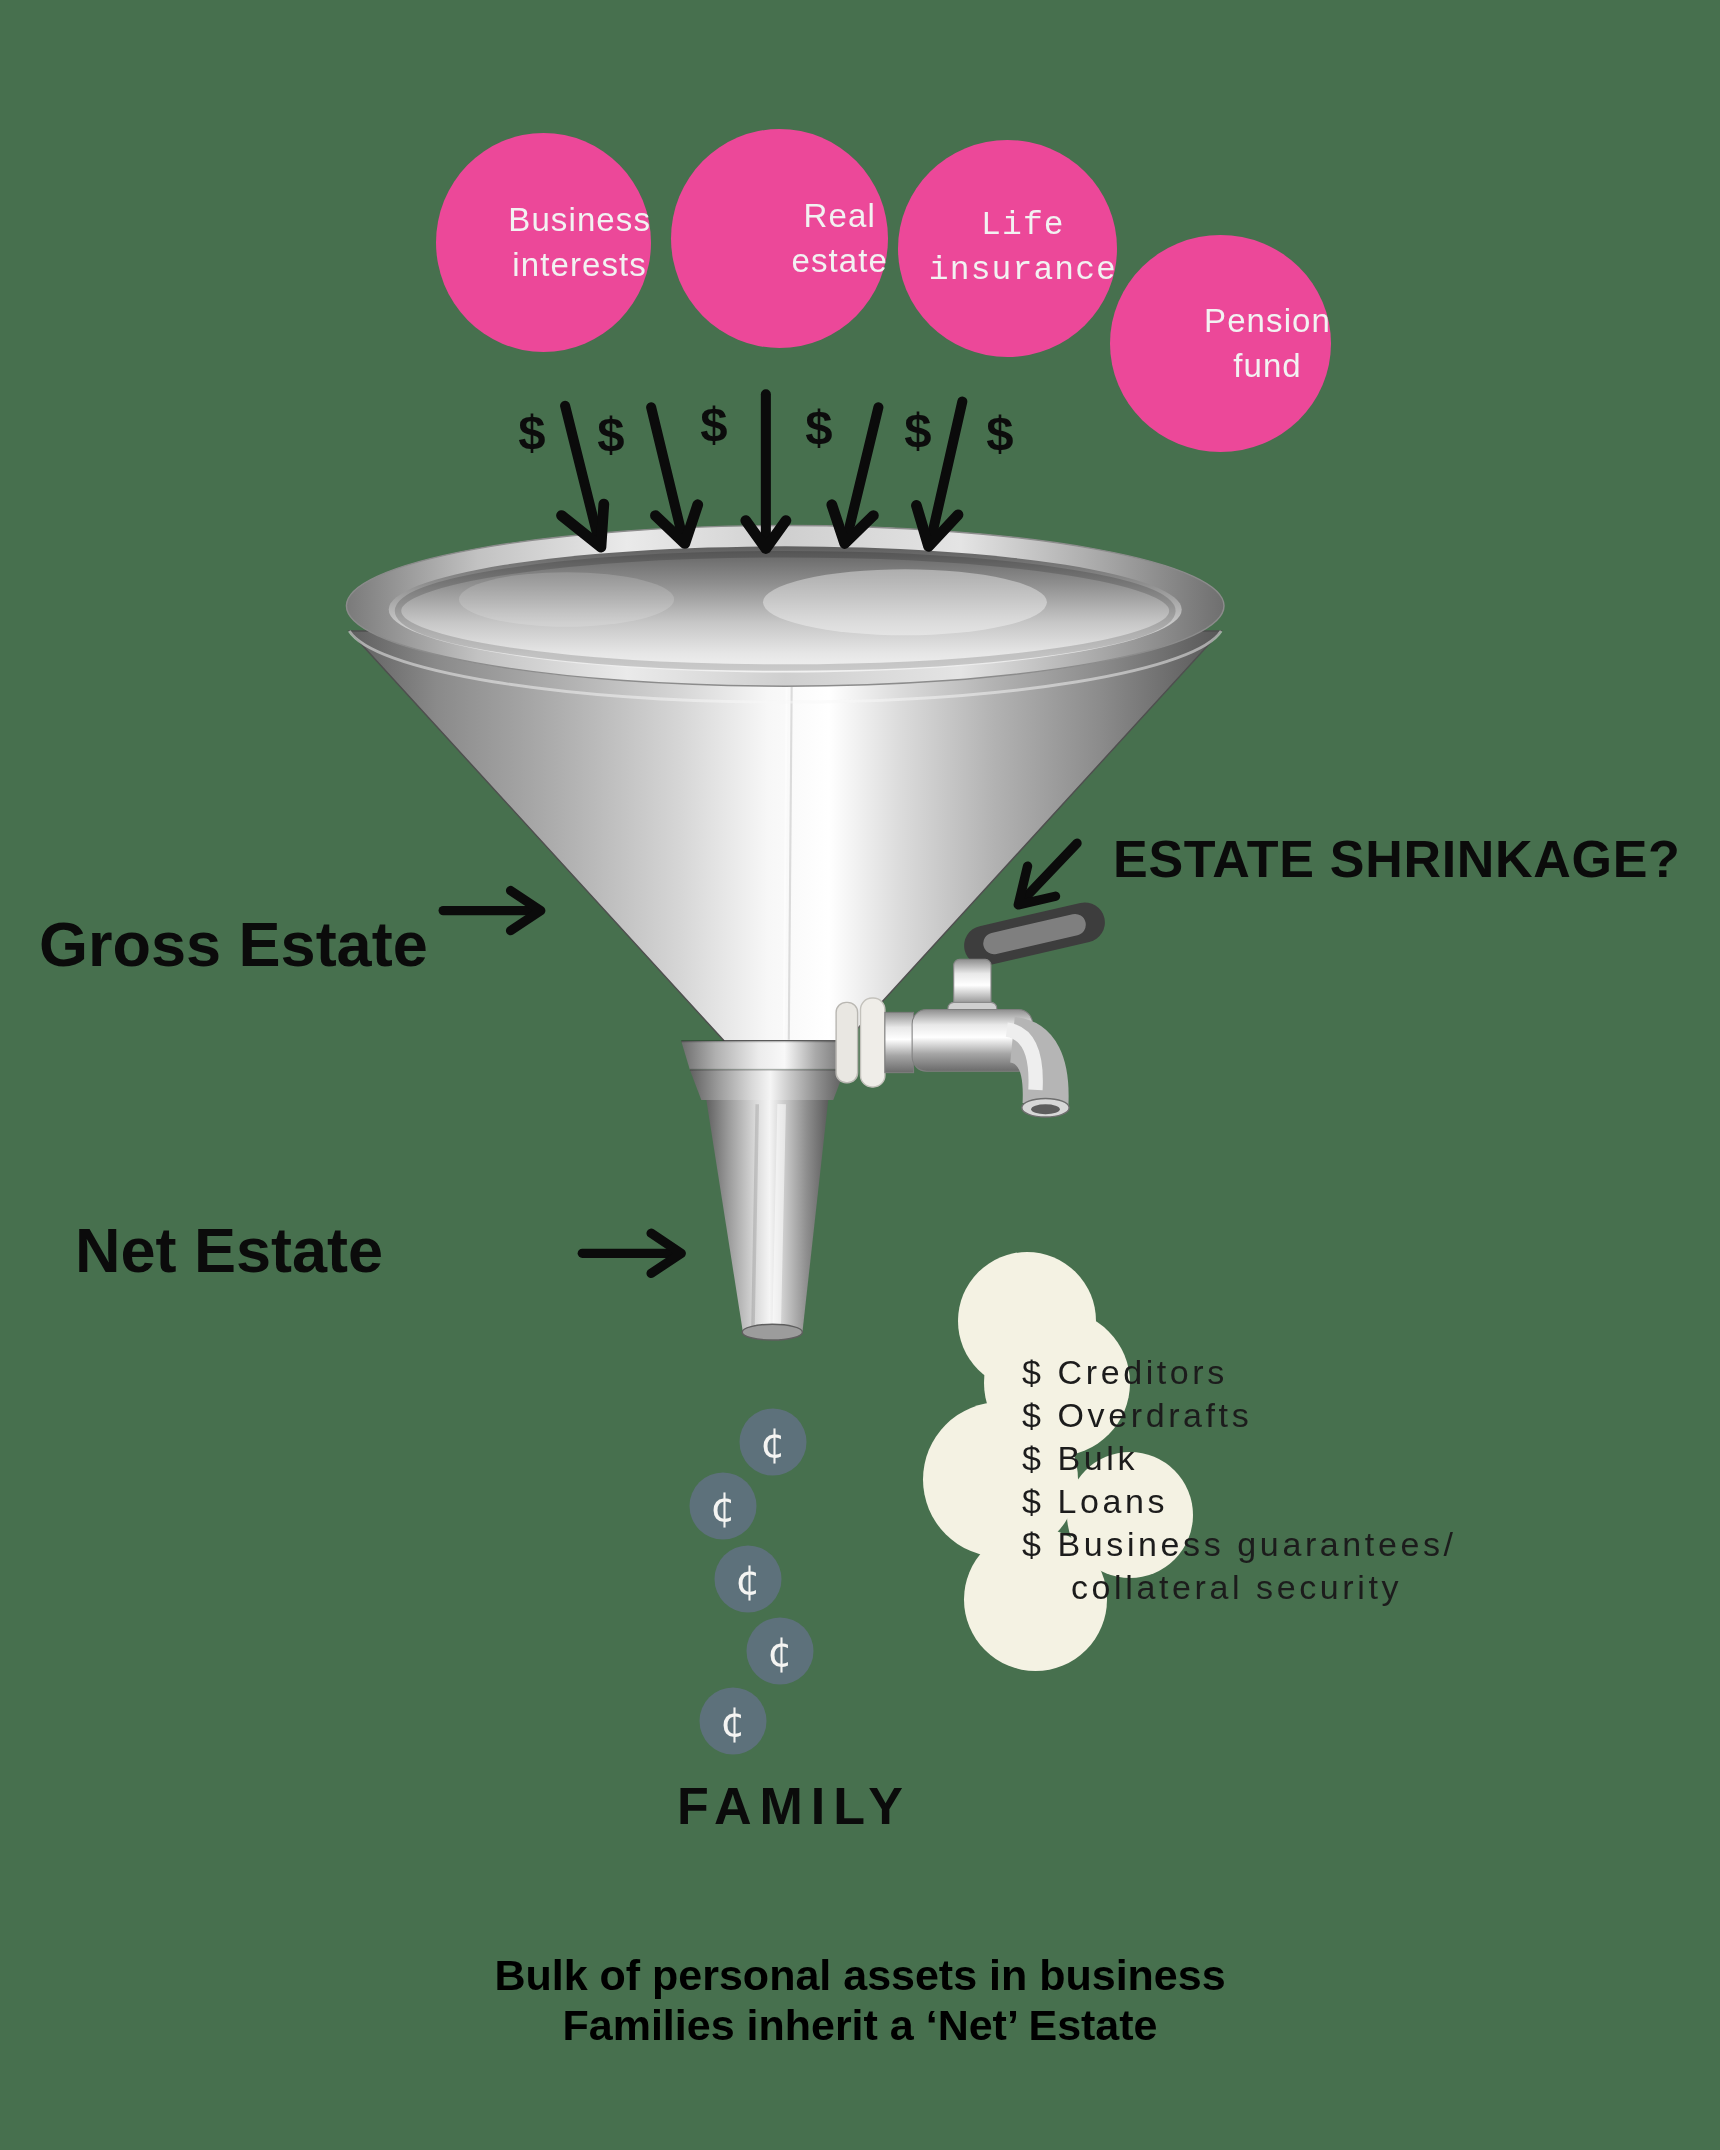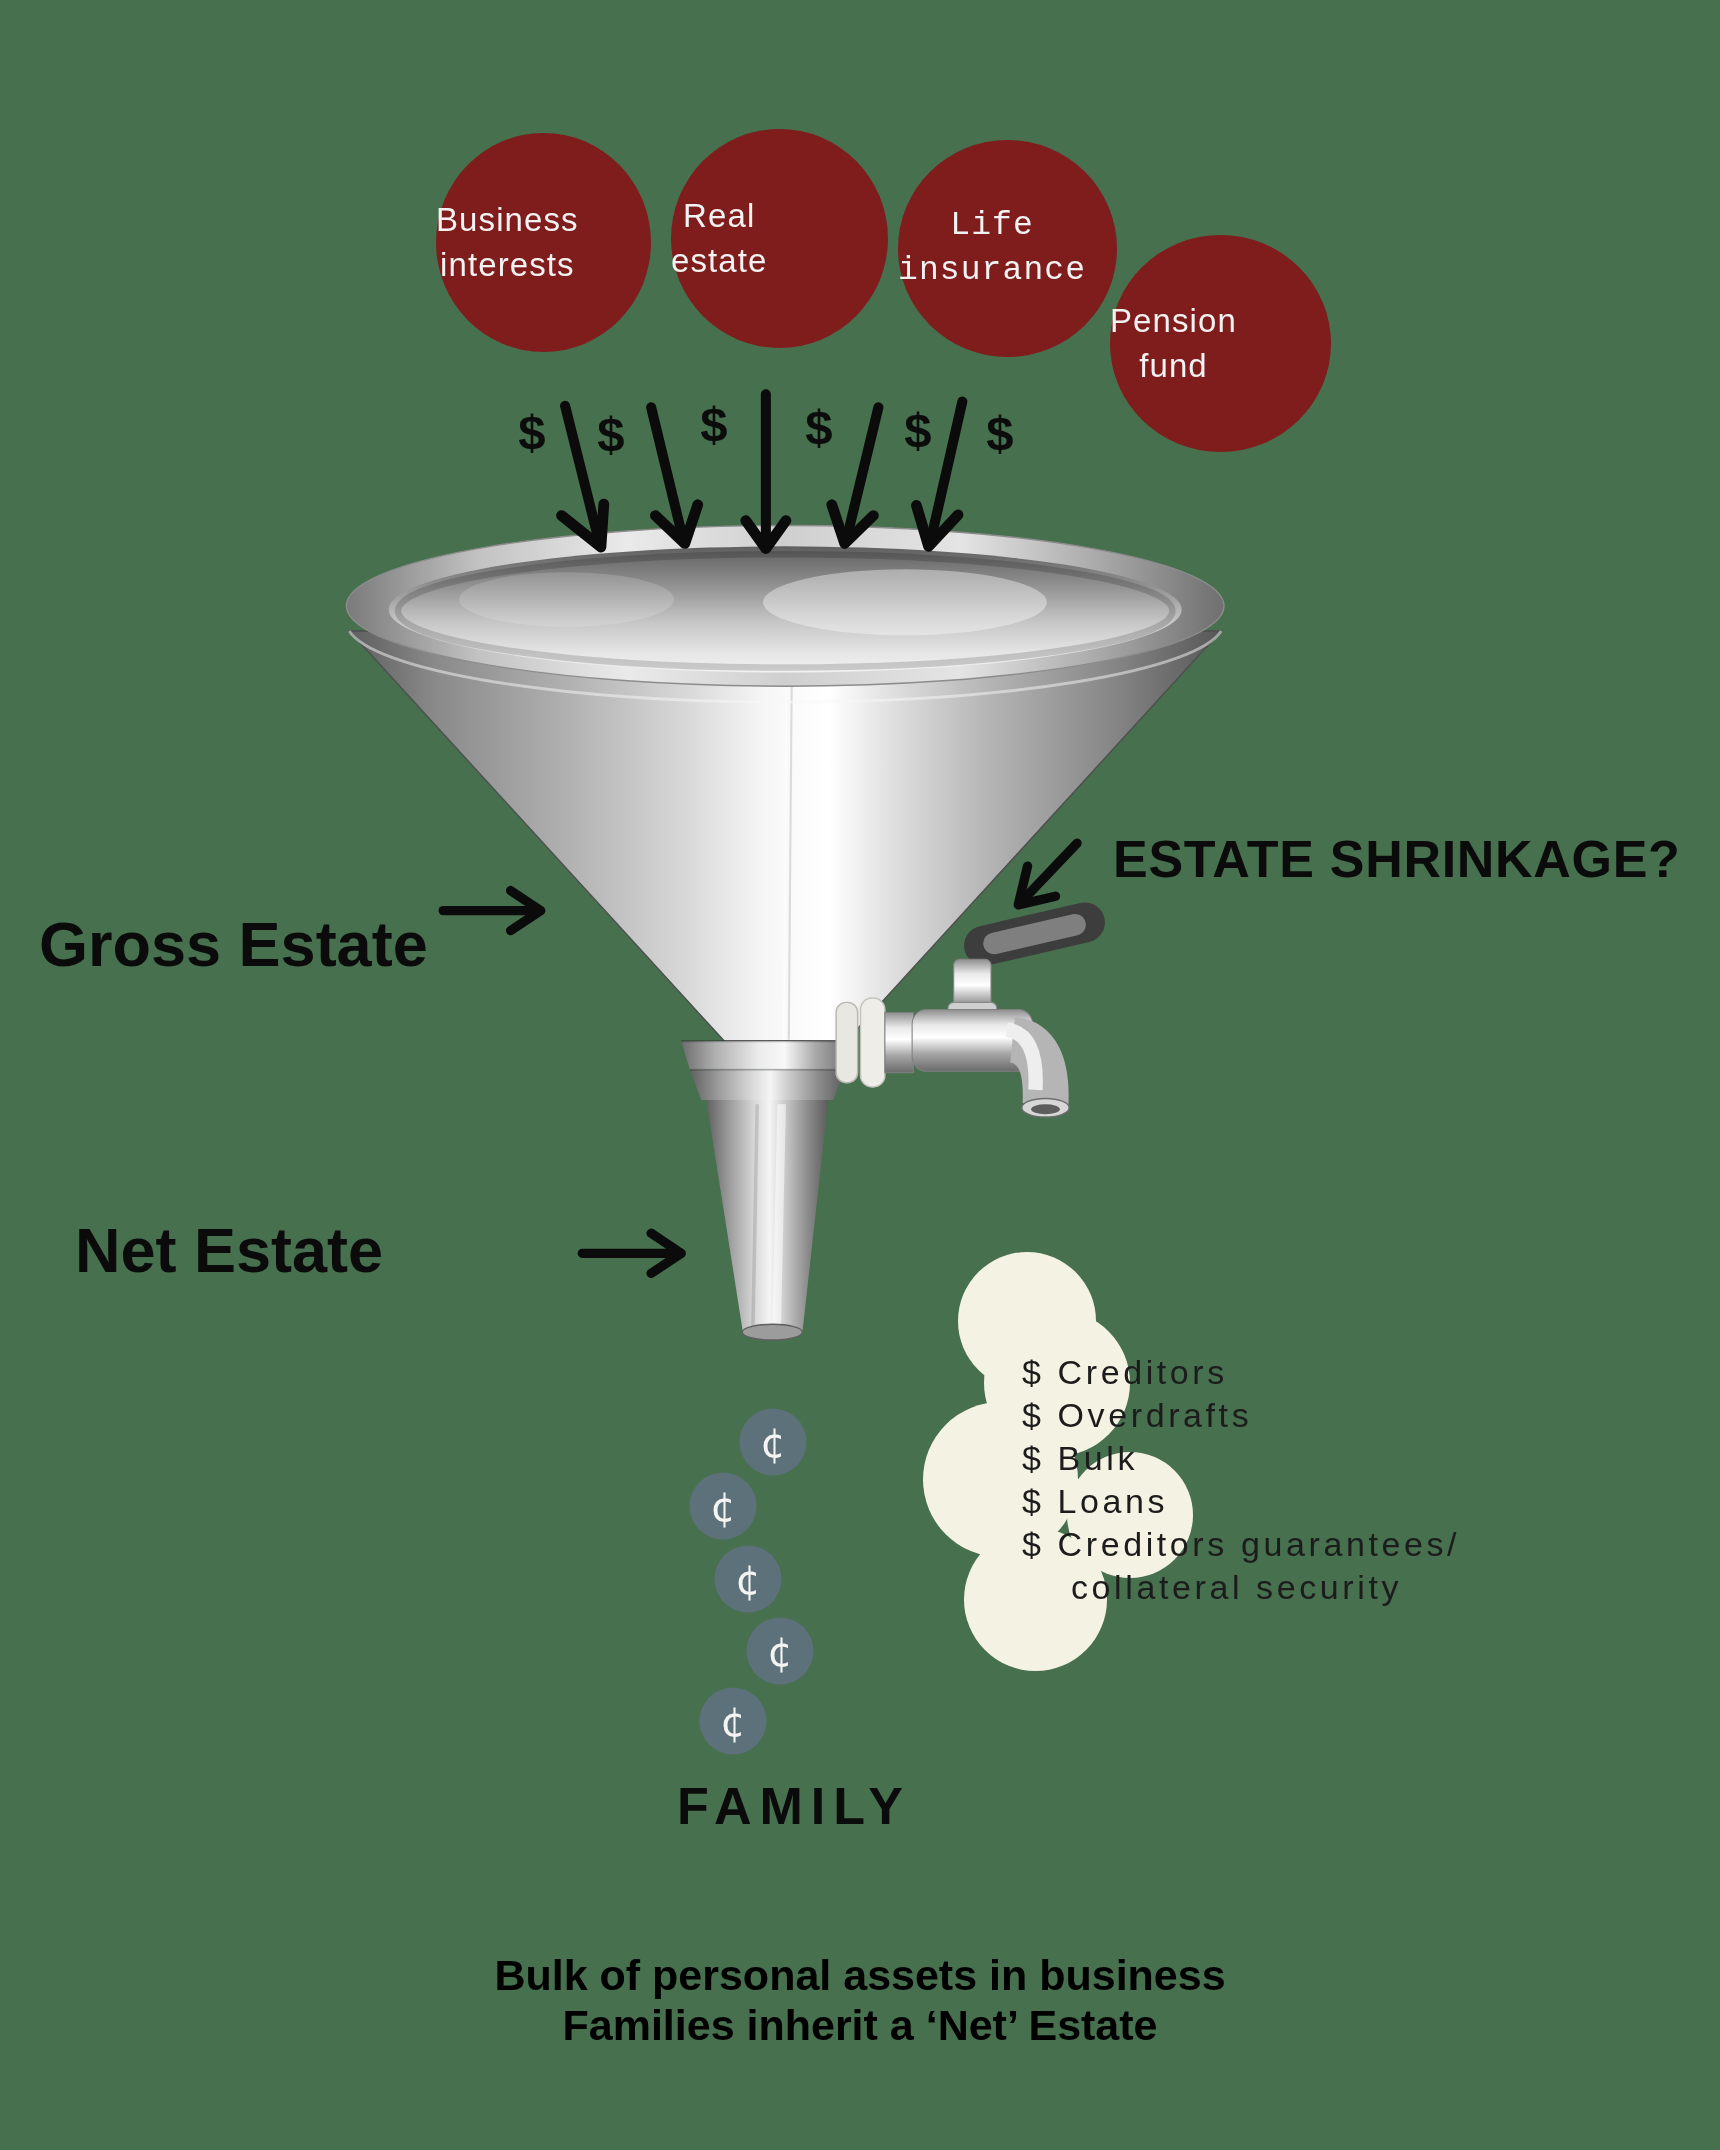--- a/index.html
+++ b/index.html
@@ -4,22 +4,22 @@
 <style>
   html,body{margin:0;padding:0;background:#47704e;}
   .canvas{
     position:relative;width:1721px;height:2151px;overflow:hidden;
     background:#47704e;
     font-family:"Liberation Sans", sans-serif;
   }
   
   .bubble{
     position:absolute;border-radius:50%;
-    background:#7f1d1d;
-    display:flex;align-items:center;justify-content:flex-start;
+    background:#ec4899;
+    display:flex;align-items:center;justify-content:flex-end;
     text-align:center;
   }
   .bubble span{
     color:#f2f2f2;font-size:33px;line-height:1.34;letter-spacing:1.1px;
     white-space:pre-line;font-weight:400;
   }
   
   .dollar{
     position:absolute;transform:translate(-50%,-50%);
     color:#0c0c0c;font-size:49px;font-weight:700;
@@ -220,21 +220,21 @@
     <div class="blob" style="left:923px;top:1402px;width:155px;height:155px;"></div>
     <div class="blob" style="left:1067px;top:1452px;width:126px;height:126px;"></div>
     <div class="blob" style="left:964px;top:1528px;width:143px;height:143px;"></div>
   </div>
 
   <div class="liq-list">
     <div class="liq-item">$ Creditors</div>
     <div class="liq-item">$ Overdrafts</div>
     <div class="liq-item">$ Bulk</div>
     <div class="liq-item">$ Loans</div>
-    <div class="liq-item">$ Creditors guarantees/</div>
+    <div class="liq-item">$ Business guarantees/</div>
     <div class="liq-item indent">collateral security</div>
   </div>
 
   <div class="coin" style="left:773px;top:1442px;">
       <span>¢</span>
     </div>
   <div class="coin" style="left:723px;top:1506px;">
       <span>¢</span>
     </div>
   <div class="coin" style="left:748px;top:1579px;">

